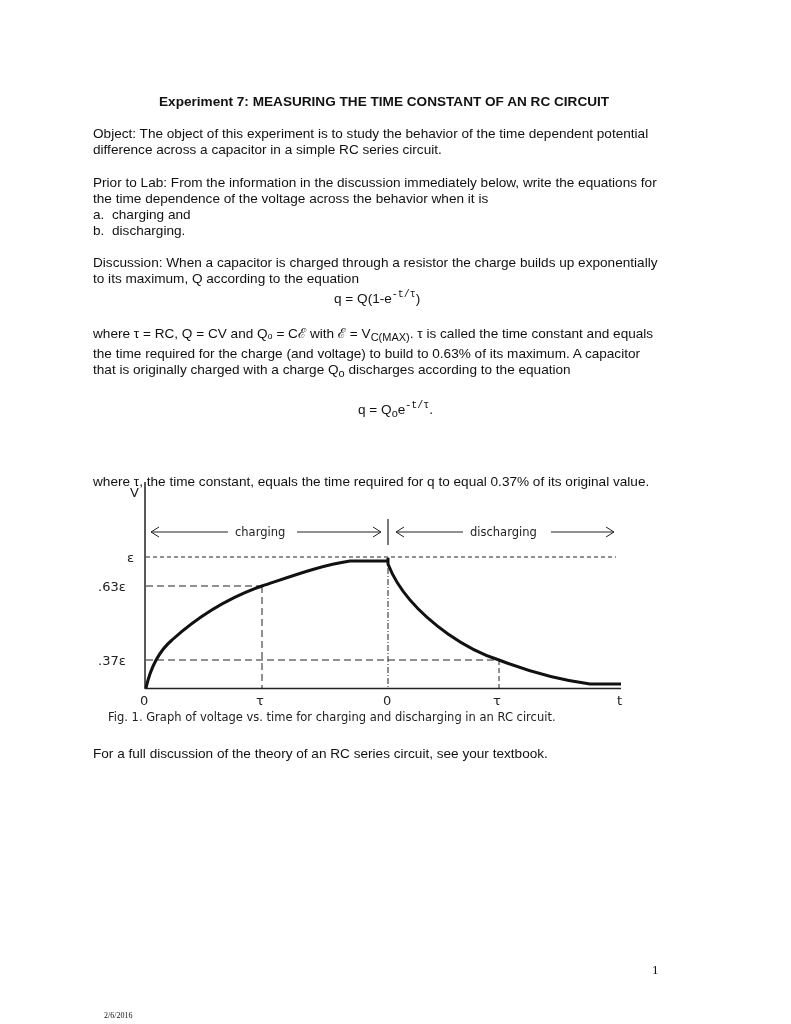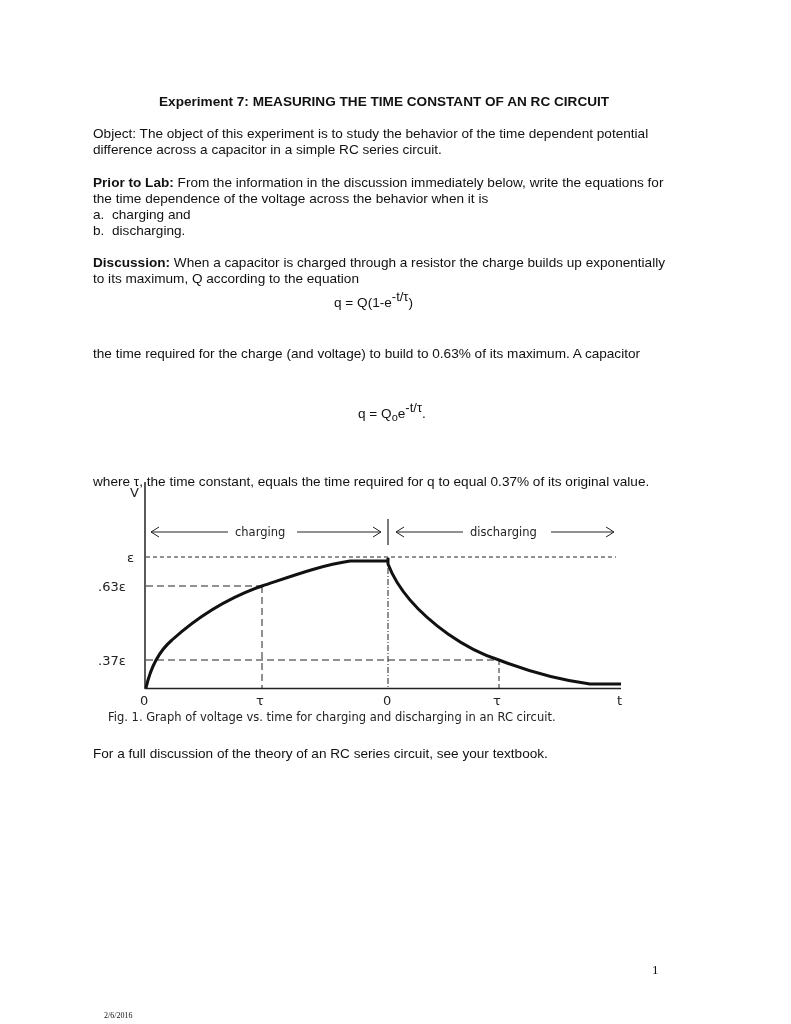--- a/index.html
+++ b/index.html
@@ -1,22 +1,22 @@
 <!DOCTYPE html>
 <html><head>
 <meta charset="utf-8">
 <style>
   html, body { margin: 0; padding: 0; background: #ffffff; }
   body { width: 791px; height: 1024px; position: relative; overflow: hidden; }
   .page { position: absolute; left: 0; top: 0; width: 791px; height: 1024px; background: #fff; }
   .txt { position: absolute; font-family: "Liberation Sans", sans-serif; font-size: 13.6px; color: #111; line-height: 16px; white-space: nowrap; }
   .title { font-weight: bold; }
-  b { font-weight: bold; }
+  b { font-weight: normal; }
   .eq { position: absolute; font-family: "Liberation Sans", sans-serif; font-size: 13.6px; color: #111; white-space: nowrap; }
-  .eq sup { font-size: 13px; vertical-align: 6px; }
+  .eq sup { font-size: 10px; vertical-align: 6px; font-family: Liberation Mono, monospace; }
   .eq sub { font-size: 11px; vertical-align: -3px; }
   .inl sub { font-size: 11px; vertical-align: -3px; line-height: 0; }
   .inl .subsm { font-size: 9px; vertical-align: -1px; }
   .footer { position: absolute; font-family: "Liberation Serif", serif; color: #111; }
   svg text { font-family: "DejaVu Sans", sans-serif; }
 </style>
 </head>
 <body>
 
 <div class="page">
@@ -29,21 +29,23 @@
   <div class="txt" style="left:93px; top:175px;"><b>Prior to Lab:</b><span> From the information in the discussion immediately below, write the equations for</span></div>
   <div class="txt" style="left:93px; top:191px;">the time dependence of the voltage across the behavior when it is</div>
   <div class="txt" style="left:93px; top:207px;"><span>a.</span><span style="position:absolute; left:19px;">charging and</span></div>
   <div class="txt" style="left:93px; top:223px;"><span>b.</span><span style="position:absolute; left:19px;">discharging.</span></div>
 
   <div class="txt" style="left:93px; top:255px;"><b>Discussion:</b><span> When a capacitor is charged through a resistor the charge builds up exponentially</span></div>
   <div class="txt" style="left:93px; top:271px;">to its maximum, Q according to the equation</div>
 
   <div class="eq" style="left:334px; top:289px;"><span>q = Q(1-e</span><sup>-t/τ</sup><span>)</span></div>
 
+  <div class="txt inl" style="left:93px; top:326px;"><span>where τ = RC, Q = CV and Q</span><sub class="subsm">o</sub><span> = Cℰ with ℰ = V</span><sub>C(MAX)</sub><span>.  τ is called the time constant and equals</span></div>
   <div class="txt" style="left:93px; top:346px;">the time required for the charge (and voltage) to build to 0.63% of its maximum.  A capacitor</div>
+  <div class="txt inl" style="left:93px; top:362px;"><span>that is originally charged with a charge Q</span><sub>o</sub><span> discharges according to the equation</span></div>
 
   <div class="eq" style="left:358px; top:400px;"><span>q = Q</span><sub>o</sub><span>e</span><sup>-t/τ</sup><span>.</span></div>
 
   <div class="txt" style="left:93px; top:442px;margin-top:32px;">where τ, the time constant, equals the time required for q to equal 0.37% of its original value.</div>
 
   <svg style="position:absolute; left:0; top:0;" width="791" height="740" viewBox="0 0 791 740">
 
     <line x1="145" y1="482" x2="145" y2="689" stroke="#222" stroke-width="1.5"></line>
     <line x1="145" y1="688.5" x2="621" y2="688.5" stroke="#222" stroke-width="1.5"></line>
 

